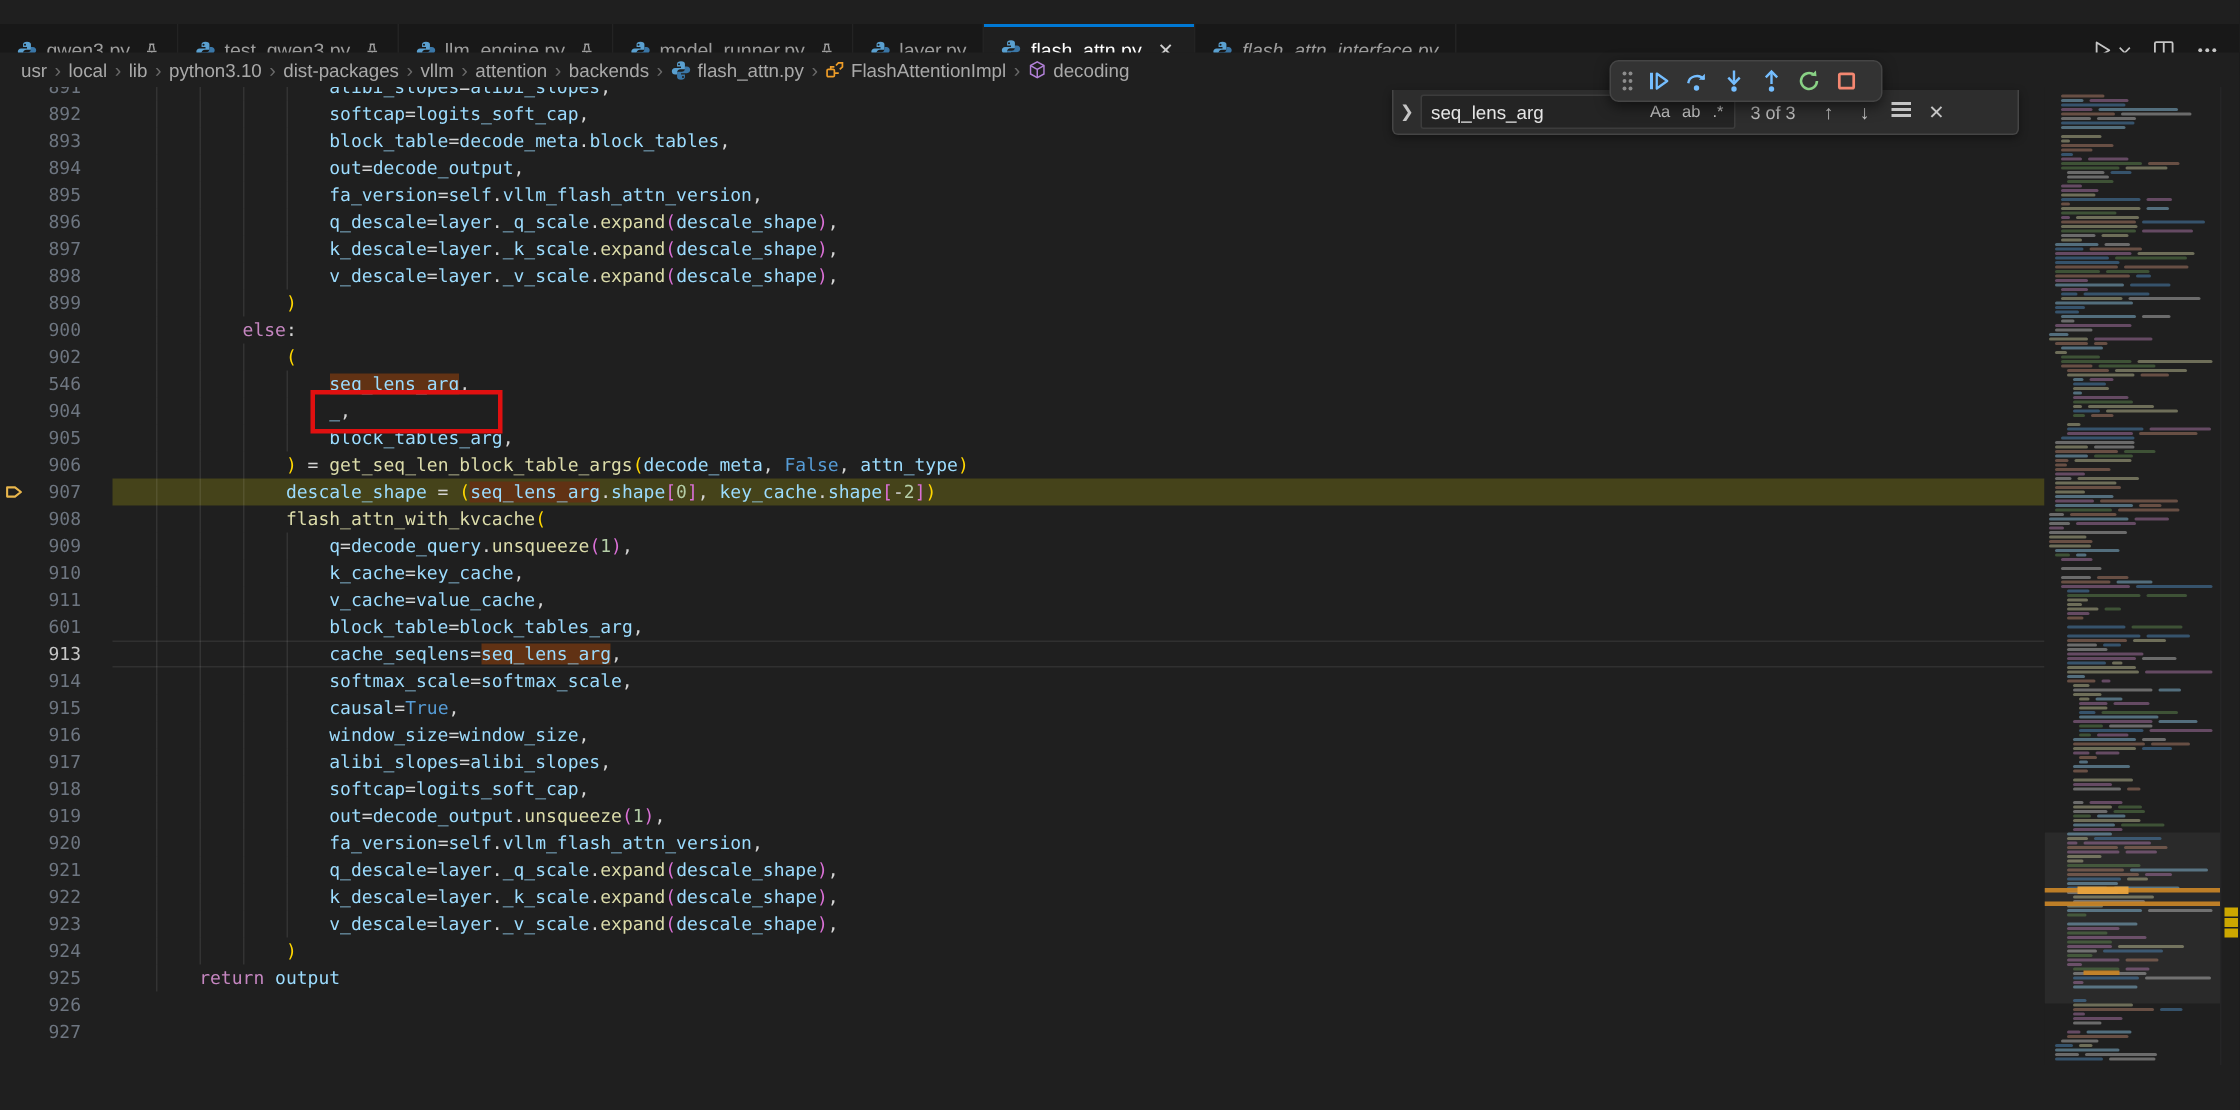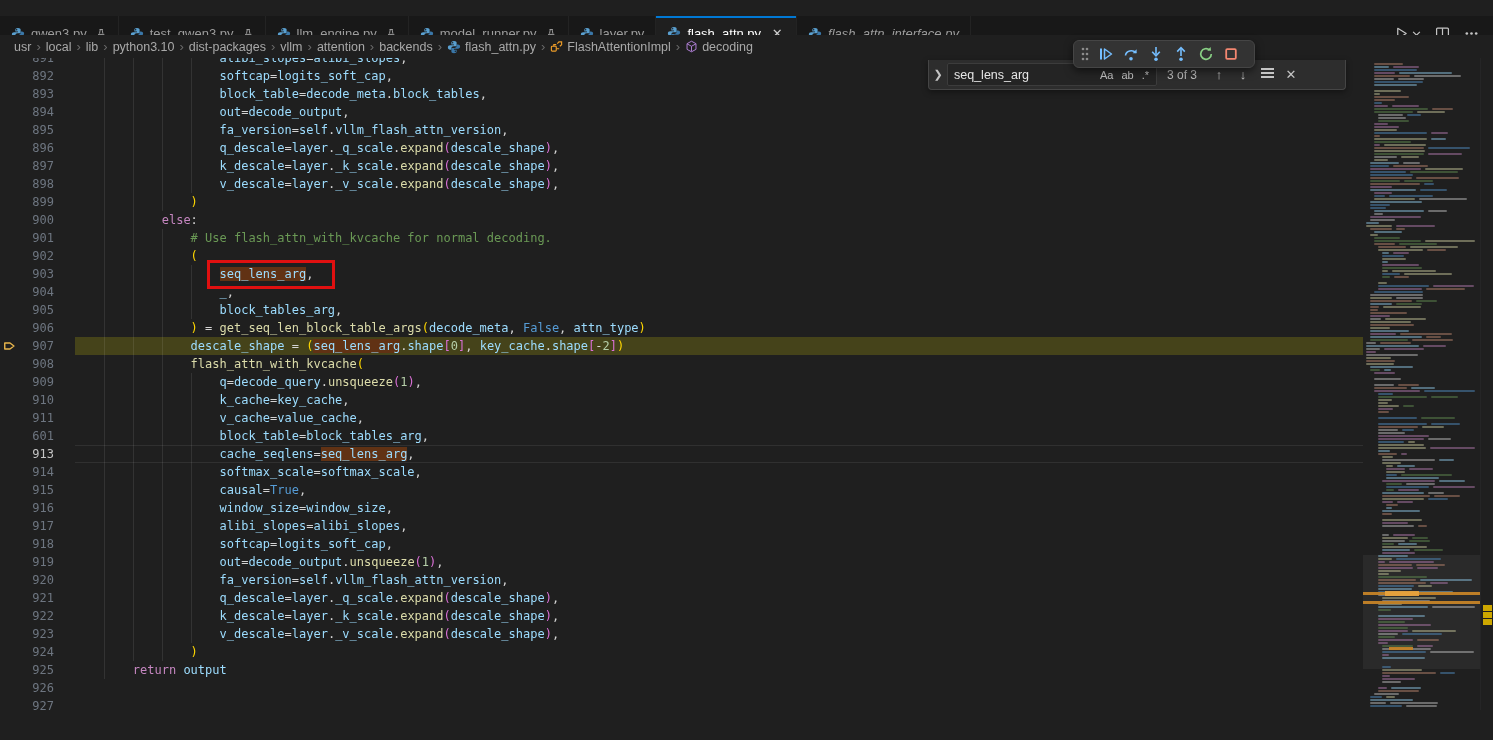--- a/index.html
+++ b/index.html
@@ -302,31 +302,26 @@
           <span class="lnum">899</span>
           <span class="ltext"><i class="guide" style="left: 28.88px;"></i><i class="guide" style="left: 57.76px;"></i><i class="guide" style="left: 86.64px;"></i><span class="tk w">                </span><span class="tk y">)</span></span>
         </div>
         <div class="row">
           <span class="glyph"></span>
           <span class="lnum">900</span>
           <span class="ltext"><i class="guide" style="left: 28.88px;"></i><i class="guide" style="left: 57.76px;"></i><span class="tk w">            </span><span class="tk k">else</span><span class="tk w">:</span></span>
         </div>
         <div class="row">
           <span class="glyph"></span>
-          <span class="lnum">901</span>
-          <span class="ltext"><i class="guide" style="left: 28.88px;"></i><i class="guide" style="left: 57.76px;"></i><i class="guide" style="left: 86.64px;"></i><span class="tk w">                </span><span class="tk c"># Use flash_attn_with_kvcache for normal decoding.</span></span>
-        </div>
-        <div class="row">
-          <span class="glyph"></span>
           <span class="lnum">902</span>
           <span class="ltext"><i class="guide" style="left: 28.88px;"></i><i class="guide" style="left: 57.76px;"></i><i class="guide" style="left: 86.64px;"></i><span class="tk w">                </span><span class="tk y">(</span></span>
         </div>
         <div class="row">
           <span class="glyph"></span>
-          <span class="lnum">903</span>
+          <span class="lnum">546</span>
           <span class="ltext"><i class="guide" style="left: 28.88px;"></i><i class="guide" style="left: 57.76px;"></i><i class="guide" style="left: 86.64px;"></i><i class="guide" style="left: 115.52px;"></i><span class="tk w">                    </span><span class="tk v m">seq_lens_arg</span><span class="tk w">,</span></span>
         </div>
         <div class="row">
           <span class="glyph"></span>
           <span class="lnum">904</span>
           <span class="ltext"><i class="guide" style="left: 28.88px;"></i><i class="guide" style="left: 57.76px;"></i><i class="guide" style="left: 86.64px;"></i><i class="guide" style="left: 115.52px;"></i><span class="tk w">                    </span><span class="tk v">_</span><span class="tk w">,</span></span>
         </div>
         <div class="row">
           <span class="glyph"></span>
           <span class="lnum">905</span>

